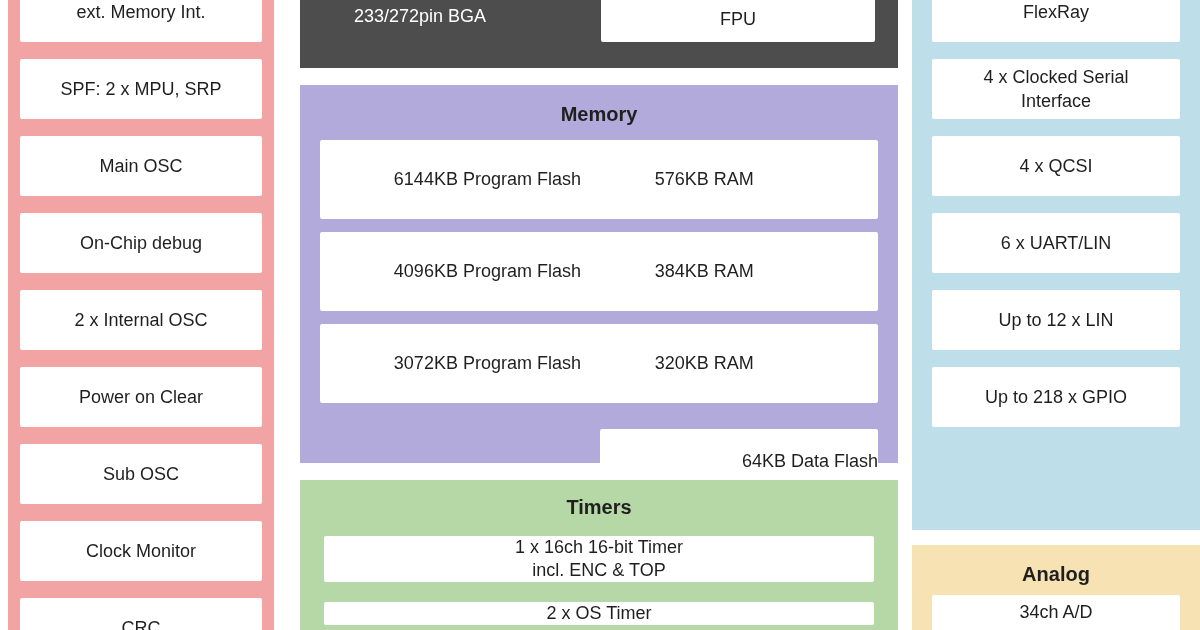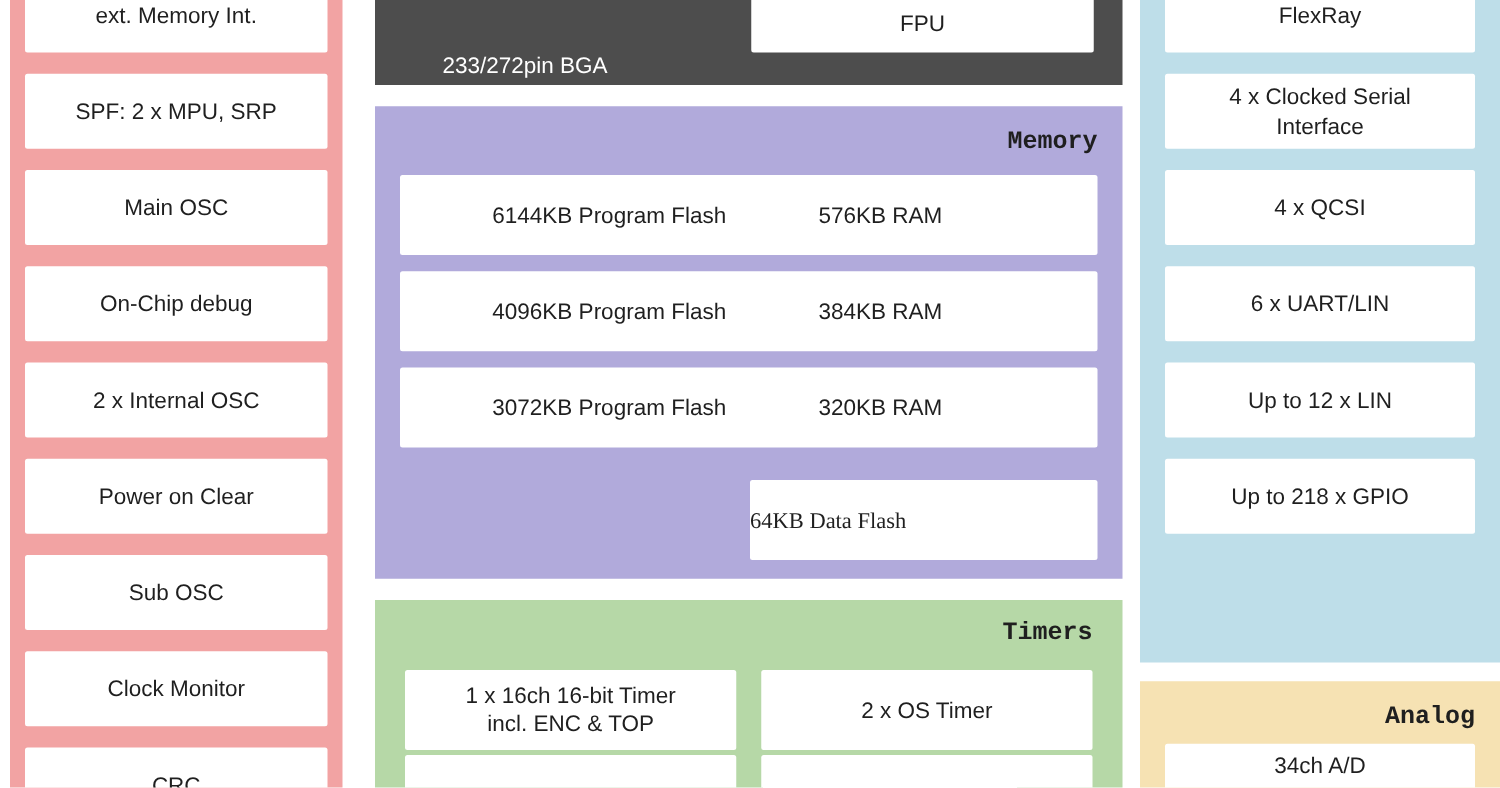--- a/index.html
+++ b/index.html
@@ -21,85 +21,84 @@
     align-items:center;
     justify-content:center;
     text-align:center;
     font-size:18px;
     line-height:24px;
     border-radius:2px;
   }
   .narrow { max-width:150px; display:inline-block; }
 
   .section-title {
-    text-align:right;
+    text-align:center;
     font-size:20px;
     font-weight:bold;
     line-height:30px;
-    font-family:Liberation Mono, monospace;
   }
 
   
   .panel-left {
     position:absolute; left:8px; top:-40px;
     width:266px; height:720px;
     background:#f2a3a3;
     padding:22px 12px 0;
     display:flex; flex-direction:column; gap:17px;
   }
 
   
   .block-cpu {
     position:absolute; left:300px; top:-62px;
     width:598px; height:130px;
     background:#4d4d4d;
   }
   .pkg-label {
     position:absolute; left:0; top:68px; width:240px;
-    text-align:center; color:#ffffff; font-size:18px;margin-top:36px;
+    text-align:center; color:#ffffff; font-size:18px;
   }
   .fpu-box {
     position:absolute; left:301px; top:20px;
     width:274px; height:84px;
     background:#ffffff;
     display:flex; align-items:flex-end; justify-content:center;
     padding-bottom:12px;
     font-size:18px;
     border-radius:2px;
   }
 
   
   .section-memory {
     position:absolute; left:300px; top:85px;
     width:598px; height:378px;
     background:#b1aadb;
     padding:14px 20px 0;
   }
   .mem-rows { margin-top:11px; display:flex; flex-direction:column; gap:13px; }
   .mem-row {
-    height:64px; background:#ffffff; border-radius:2px;
+    height:79px; background:#ffffff; border-radius:2px;
     display:flex; align-items:center; font-size:18px;
   }
   .mem-flash { width:60%; text-align:center; }
   .mem-ram { width:40%; }
   .data-flash {
     margin-top:13px; margin-left:auto;
     width:278px; height:64px; background:#ffffff; border-radius:2px;
-    display:flex; align-items:center; justify-content:flex-start; font-size:18px;font-family:Liberation Serif, serif;
+    display:flex; align-items:center; justify-content:flex-end; font-size:18px;
   }
 
   
   .section-timers {
     position:absolute; left:300px; top:480px;
     width:598px; height:230px;
     background:#b6d8a7;
     padding:12px 24px 0;
   }
   .timer-rows { margin-top:14px; display:flex; flex-direction:column; gap:4px; }
-  .timer-row { display:flex; gap:20px; }
+  .timer-row { display:flex; gap:20px;flex-direction:column; }
   .timer-cell {
     flex:1; height:64px; background:#ffffff; border-radius:2px;
     display:flex; flex-direction:column; align-items:center; justify-content:center;
     font-size:18px; line-height:23px; text-align:center;
   }
 
   
   .panel-comm {
     position:absolute; left:912px; top:-40px;
     width:288px; height:570px;

